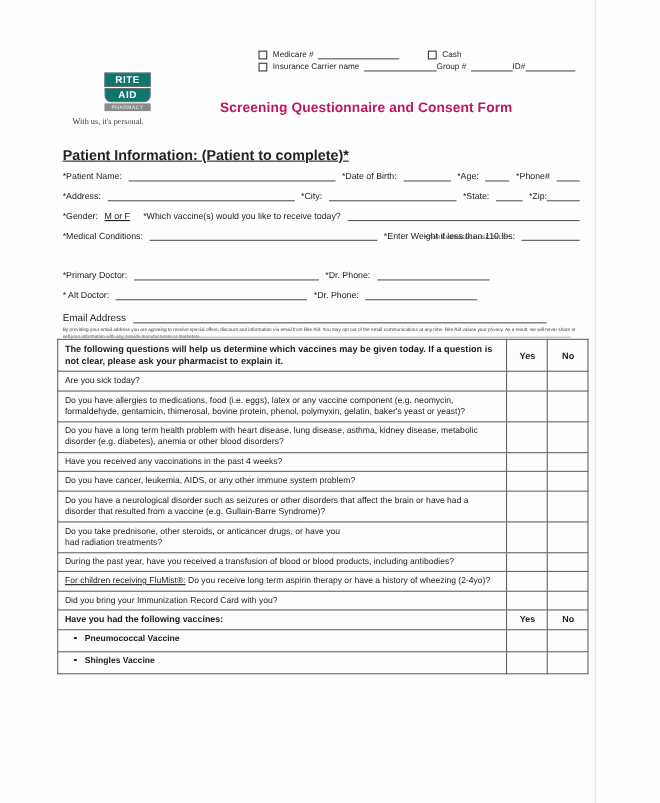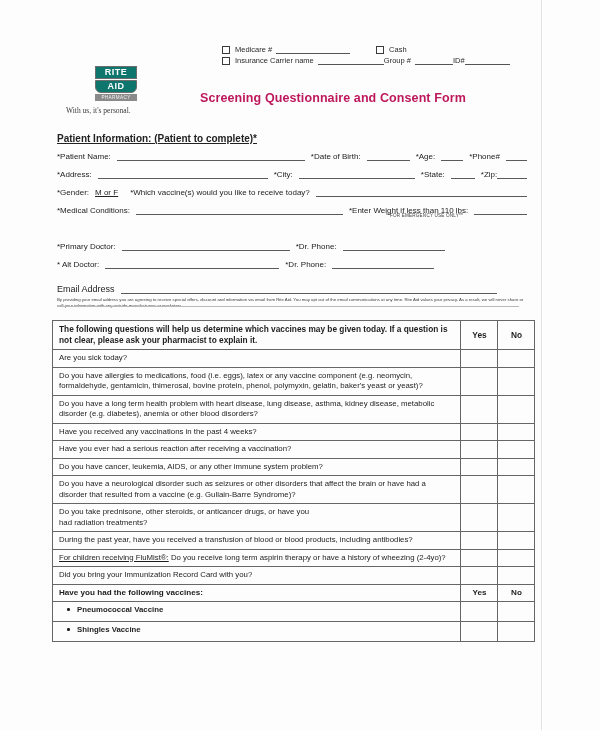--- a/index.html
+++ b/index.html
@@ -30,21 +30,21 @@
     right: 58px;
     top: 0;
     bottom: 0;
     width: 1px;
     background: #e2e2e2;
   }
 
   
   .payment-block {
     position: absolute;
-    left: 222px;
+    left: 235px;
     top: 44px;
     width: 312px;
     font-size: 7.5px;
     line-height: 11px;
     color: #2a2a2a;
   }
   .pay-row {
     display: flex;
     align-items: center;
     white-space: nowrap;
@@ -129,21 +129,21 @@
   .patient-section {
     position: absolute;
     left: 57px;
     top: 133px;
     width: 470px;
     font-size: 8px;
     color: #222;
   }
   .section-heading {
     font-weight: bold;
-    font-size: 10px;
+    font-size: 13px;
     text-decoration: underline;
     margin-bottom: 6px;
   }
   .frow {
     display: flex;
     align-items: flex-end;
     white-space: nowrap;
     margin-bottom: 7px;
     height: 11px;
   }
@@ -199,21 +199,21 @@
     top: 306px;
     width: 462px;
     height: 1px;
     background: #b9b9b9;
   }
 
   
   .qtable {
     position: absolute;
     left: 52px;
-    top: 320px;
+    top: 308px;
     width: 446px;
     border-collapse: collapse;
     table-layout: fixed;
     font-size: 7.8px;
     color: #1d1d1d;
   }
   .qtable td {
     border: 1px solid #666;
     padding: 3px 5px 3px 6px;
     vertical-align: top;
@@ -405,25 +405,20 @@
         <td class="q"> Do you have a long term health problem with heart disease, lung disease, asthma, kidney disease, metabolic disorder (e.g. diabetes), anemia or other blood disorders?</td>
         <td class="yn"></td>
         <td class="yn"></td>
       </tr>
       <tr>
         <td class="q">Have you received any vaccinations in the past 4 weeks?</td>
         <td class="yn"></td>
         <td class="yn"></td>
       </tr>
       <tr>
-        <td class="q">Have you ever had a serious reaction after receiving a vaccination?</td>
-        <td class="yn"></td>
-        <td class="yn"></td>
-      </tr>
-      <tr>
         <td class="q">Do you have cancer, leukemia, AIDS, or any other immune system problem?</td>
         <td class="yn"></td>
         <td class="yn"></td>
       </tr>
       <tr>
         <td class="q">Do you have a neurological disorder such as seizures or other disorders that affect the brain or have had a disorder that resulted from a vaccine (e.g. Gullain-Barre Syndrome)?</td>
         <td class="yn"></td>
         <td class="yn"></td>
       </tr>
       <tr>

